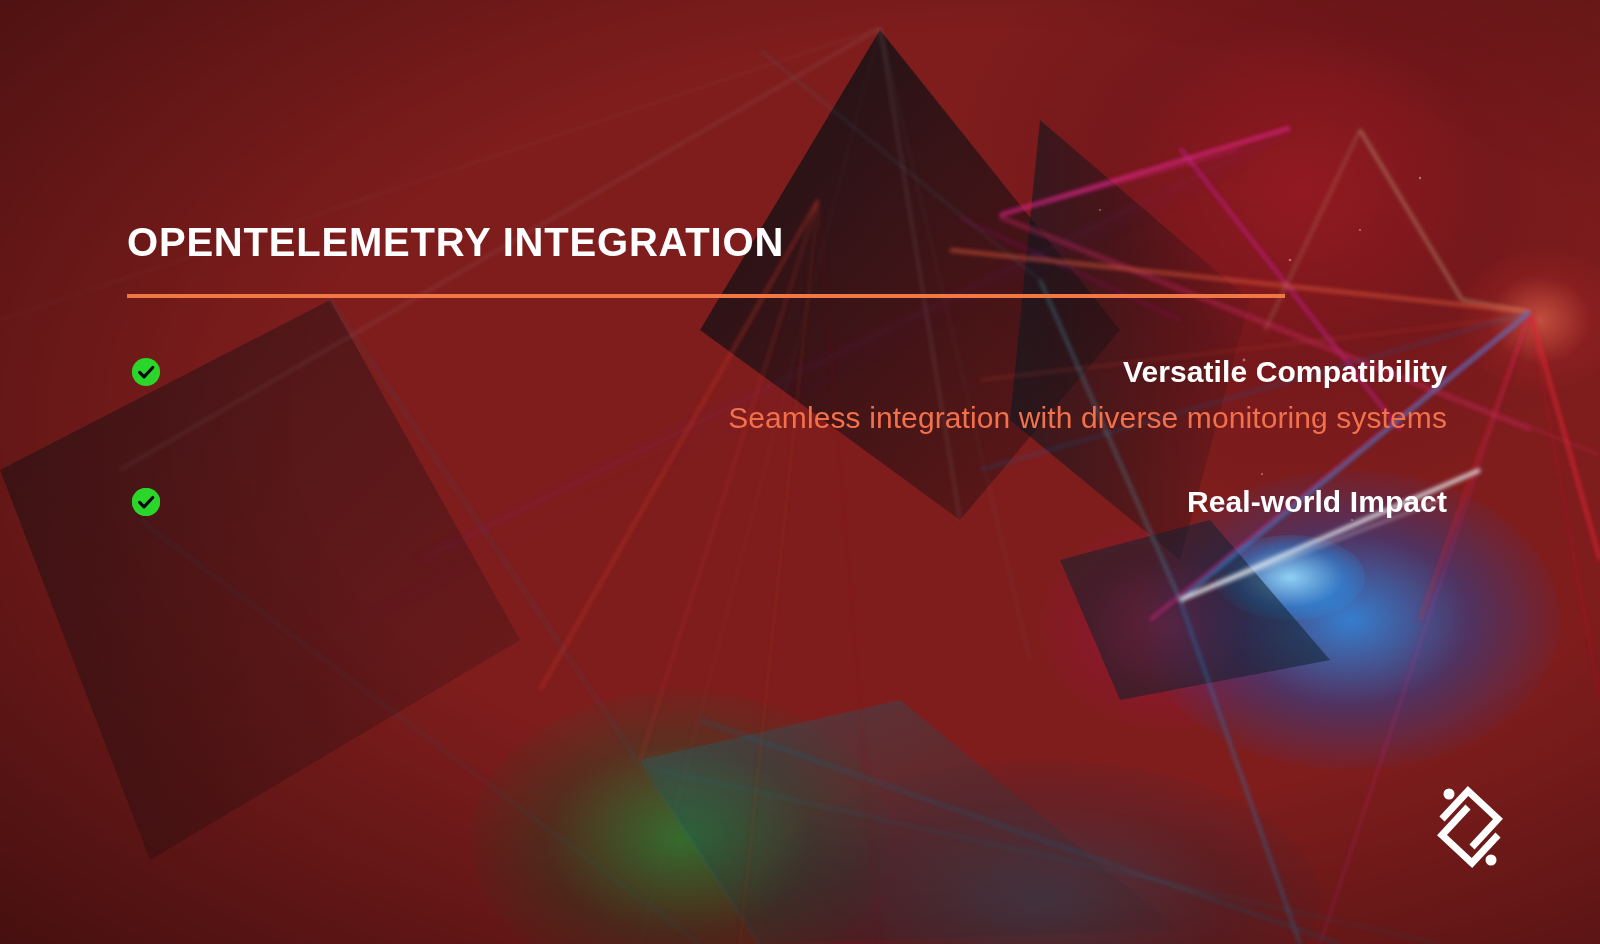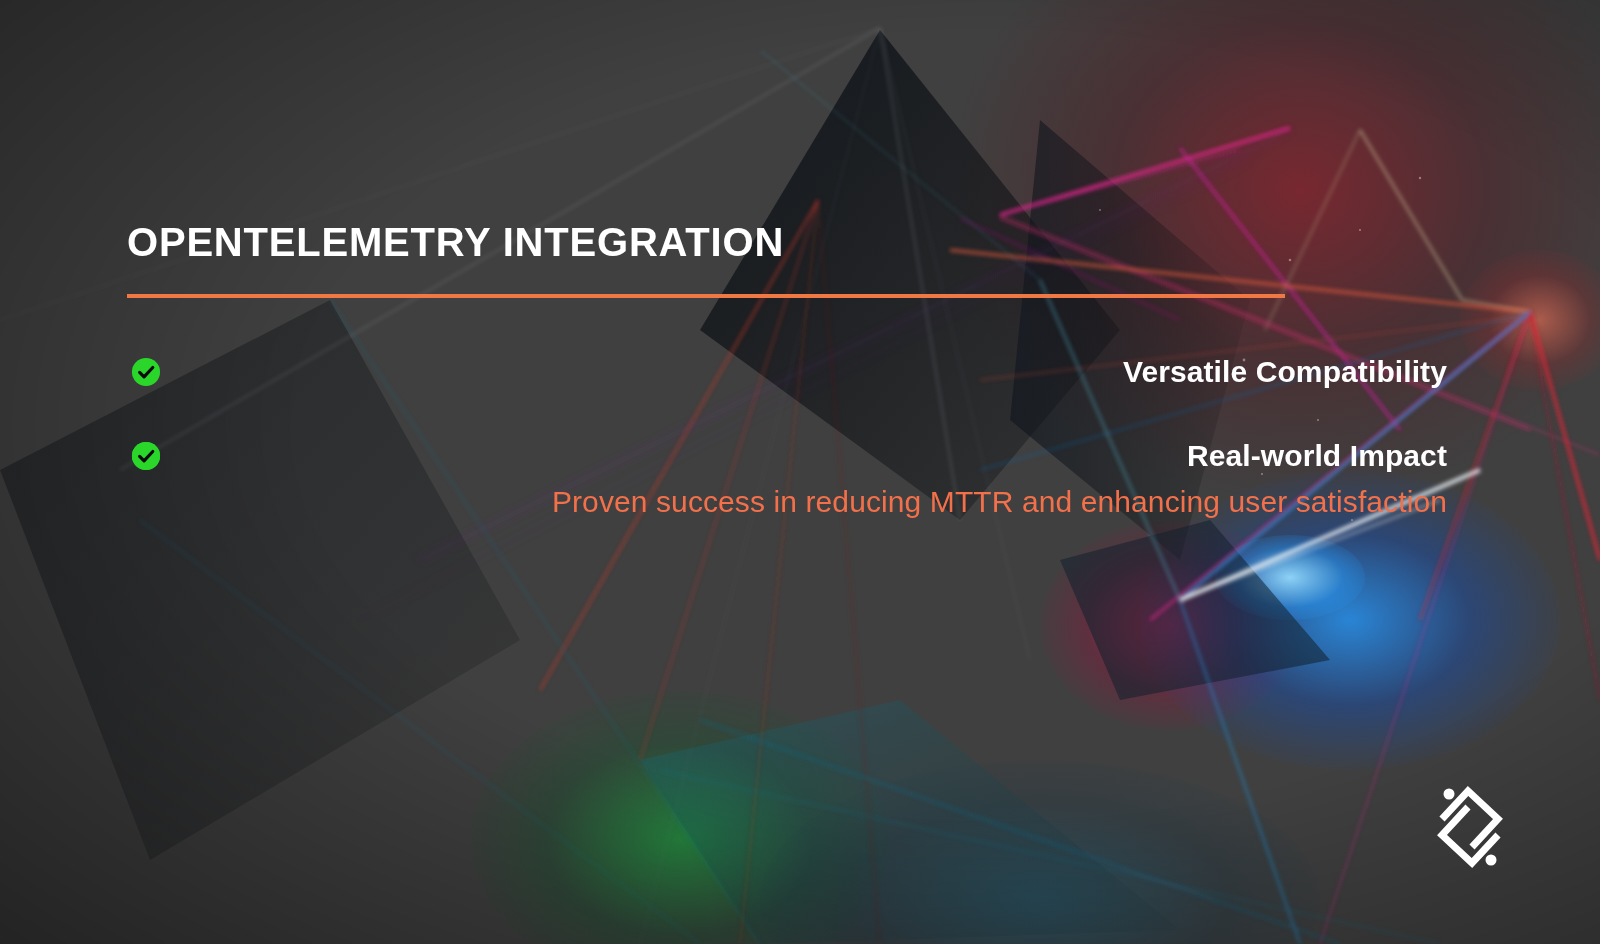--- a/index.html
+++ b/index.html
@@ -9,21 +9,21 @@
     background: #000;
   }
   body {
     font-family: "Liberation Sans", sans-serif;
   }
 
   .slide {
     position: relative;
     width: 1600px;
     height: 944px;
-    background: #404040;
+    background: #7f1d1d;
     overflow: hidden;
   }
 
   
   .bg {
     position: absolute;
     inset: 0;
     overflow: hidden;
   }
   .bg svg {
@@ -283,40 +283,40 @@
     <div class="bullets">
 
       <div class="bullet">
         <span class="check-icon">
           <svg viewBox="0 0 32 32" xmlns="http://www.w3.org/2000/svg">
             <circle cx="16" cy="16" r="15" fill="#2bd62b"></circle>
             <path d="M9.2 16.4 L13.9 21.2 L23.2 11.2" fill="none" stroke="#0a0a0a" stroke-width="3.4" stroke-linecap="round" stroke-linejoin="round"></path>
           </svg>
         </span>
         <div class="bullet-head">Versatile Compatibility</div>
+        <div class="bullet-sub">Seamless integration with diverse monitoring systems</div>
       </div>
 
       <div class="bullet">
         <span class="check-icon">
           <svg viewBox="0 0 32 32" xmlns="http://www.w3.org/2000/svg">
             <circle cx="16" cy="16" r="15" fill="#2bd62b"></circle>
             <path d="M9.2 16.4 L13.9 21.2 L23.2 11.2" fill="none" stroke="#0a0a0a" stroke-width="3.4" stroke-linecap="round" stroke-linejoin="round"></path>
           </svg>
         </span>
       </div>
 
       <div class="bullet">
         <span class="check-icon">
           <svg viewBox="0 0 32 32" xmlns="http://www.w3.org/2000/svg">
             <circle cx="16" cy="16" r="15" fill="#2bd62b"></circle>
             <path d="M9.2 16.4 L13.9 21.2 L23.2 11.2" fill="none" stroke="#0a0a0a" stroke-width="3.4" stroke-linecap="round" stroke-linejoin="round"></path>
           </svg>
         </span>
         <div class="bullet-head">Real-world Impact</div>
-        <div class="bullet-sub">Proven success in reducing MTTR and enhancing user satisfaction</div>
       </div>
 
     </div>
 
     <div class="logo">
       <svg viewBox="0 0 84 92" xmlns="http://www.w3.org/2000/svg">
         <g fill="none" stroke="#ffffff" stroke-width="7" stroke-linejoin="miter">
 
           <path d="M14 38 L40 10 L70 38 L44 66"></path>
 

